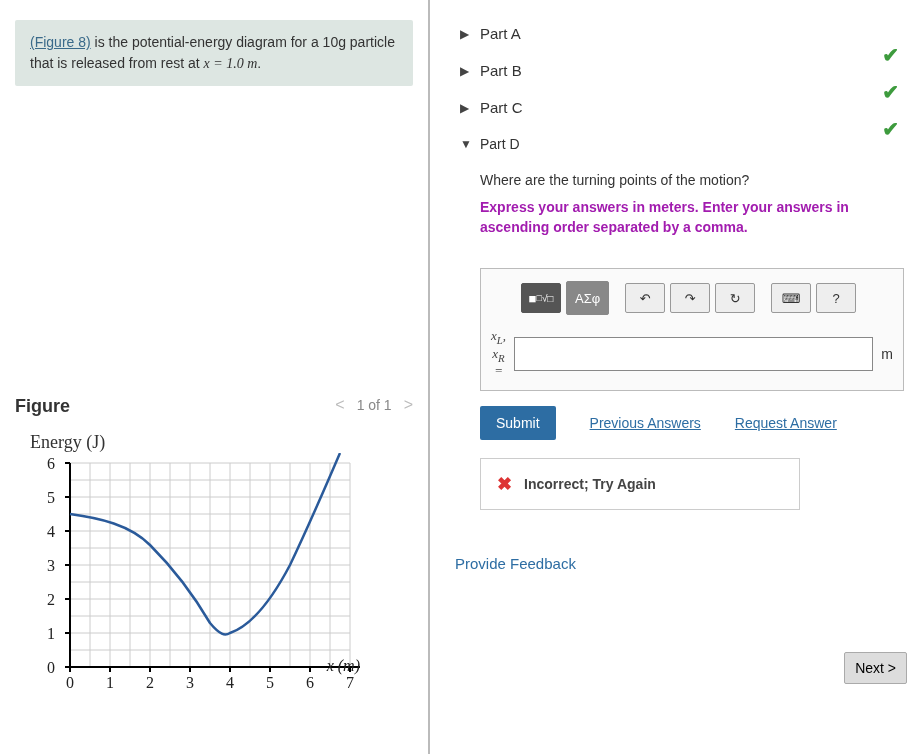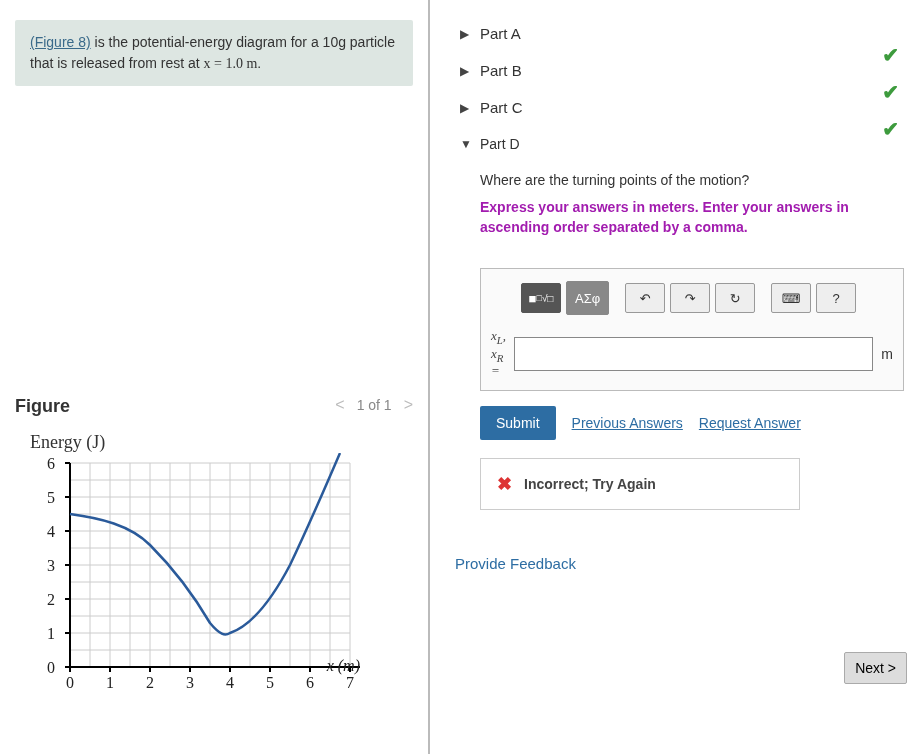--- a/index.html
+++ b/index.html
@@ -2,21 +2,21 @@
 <html><head>
 <meta charset="utf-8">
 <style>
 *{box-sizing:border-box;margin:0;padding:0}
 body{font-family:Arial,Helvetica,sans-serif;font-size:14px;color:#333;background:#fff;width:919px;height:754px;overflow:hidden}
 .wrap{display:flex;height:100%}
 .left{width:430px;padding:20px 15px;border-right:2px solid #bbb}
 .right{flex:1;padding:15px 10px 10px 25px;position:relative}
 .prob{background:#dde6e2;padding:12px 15px;font-size:14px;color:#333;line-height:1.5;border-radius:2px}
 .prob a{color:#3a6a8a;text-decoration:underline}
-.math{font-family:'Times New Roman',serif}
+.math{font-style:italic;font-family:'Times New Roman',serif}
 .fig-head{display:flex;justify-content:space-between;align-items:flex-start;margin-top:310px;margin-bottom:15px}
 .fig-title{font-size:18px;font-weight:bold;color:#333}
 .fig-nav{display:flex;align-items:center;gap:12px;color:#888}
 .fig-nav .chev{color:#bbb;font-size:16px;cursor:pointer}
 .graph{padding-left:15px}
 .axis-label{font-family:'Times New Roman',serif;font-size:18px}
 svg text{font-family:'Times New Roman',serif;font-size:16px;fill:#222}
 .part{display:flex;align-items:center;padding:10px 5px;cursor:pointer;position:relative}
 .part .tri{width:20px;font-size:12px;color:#444}
 .part .lbl{font-size:15px;color:#333}
@@ -27,24 +27,24 @@
 .content{padding-left:20px}
 .q{color:#333;font-size:14px;margin-bottom:10px}
 .instr{font-weight:bold;color:#a21caf;font-size:14px;line-height:1.4;margin-bottom:31px}
 .ansbox{border:1px solid #bbb;padding:12px 10px;background:#fafafa;margin-bottom:15px}
 .tools{display:flex;gap:5px;align-items:center;margin-bottom:14px;padding-left:30px}
 .tbtn{height:30px;min-width:40px;border:1px solid #999;background:#eee;display:flex;align-items:center;justify-content:center;font-size:13px;cursor:pointer;border-radius:2px}
 .tbtn.dark{background:#555;color:#fff;border-color:#555}
 .tbtn.gr{background:#888;color:#fff;border-color:#888;padding:16px 8px}
 .tgap{flex:0 0 6px}
 .inrow{display:flex;align-items:center;gap:8px}
-.varlbl{font-family:'Times New Roman',serif;font-style:italic;font-size:13px;color:#444;text-align:left;line-height:1.1}
+.varlbl{font-family:'Times New Roman',serif;font-style:italic;font-size:13px;color:#444;text-align:center;line-height:1.1}
 .txtin{flex:1;height:34px;border:1px solid #888;background:#fff;padding:0 6px;font-size:14px}
 .unit{font-size:14px;color:#333}
-.actions{display:flex;align-items:center;gap:16px;margin-bottom:18px}
+.actions{display:flex;align-items:center;gap:34px;margin-bottom:18px}
 .submit{background:#2d6da3;color:#fff;border:none;padding:9px 16px;font-size:14px;cursor:pointer;border-radius:2px}
 .lnk{color:#2d6da3;text-decoration:underline;font-size:14px;cursor:pointer}
 .fb{border:1px solid #ccc;padding:14px 16px;display:flex;align-items:center;gap:12px;background:#fff;width:320px}
 .fb .x{color:#d33;font-weight:bold;font-size:18px}
 .fb .msg{font-weight:bold;color:#444;font-size:14px}
 .pfeed{color:#2d6da3;font-size:15px;margin-top:35px;display:inline-block;cursor:pointer}
 .next{position:absolute;right:12px;bottom:70px;background:#ddd;border:1px solid #aaa;padding:7px 10px;font-size:14px;cursor:pointer;border-radius:2px}
 </style>
 </head>
 <body>

